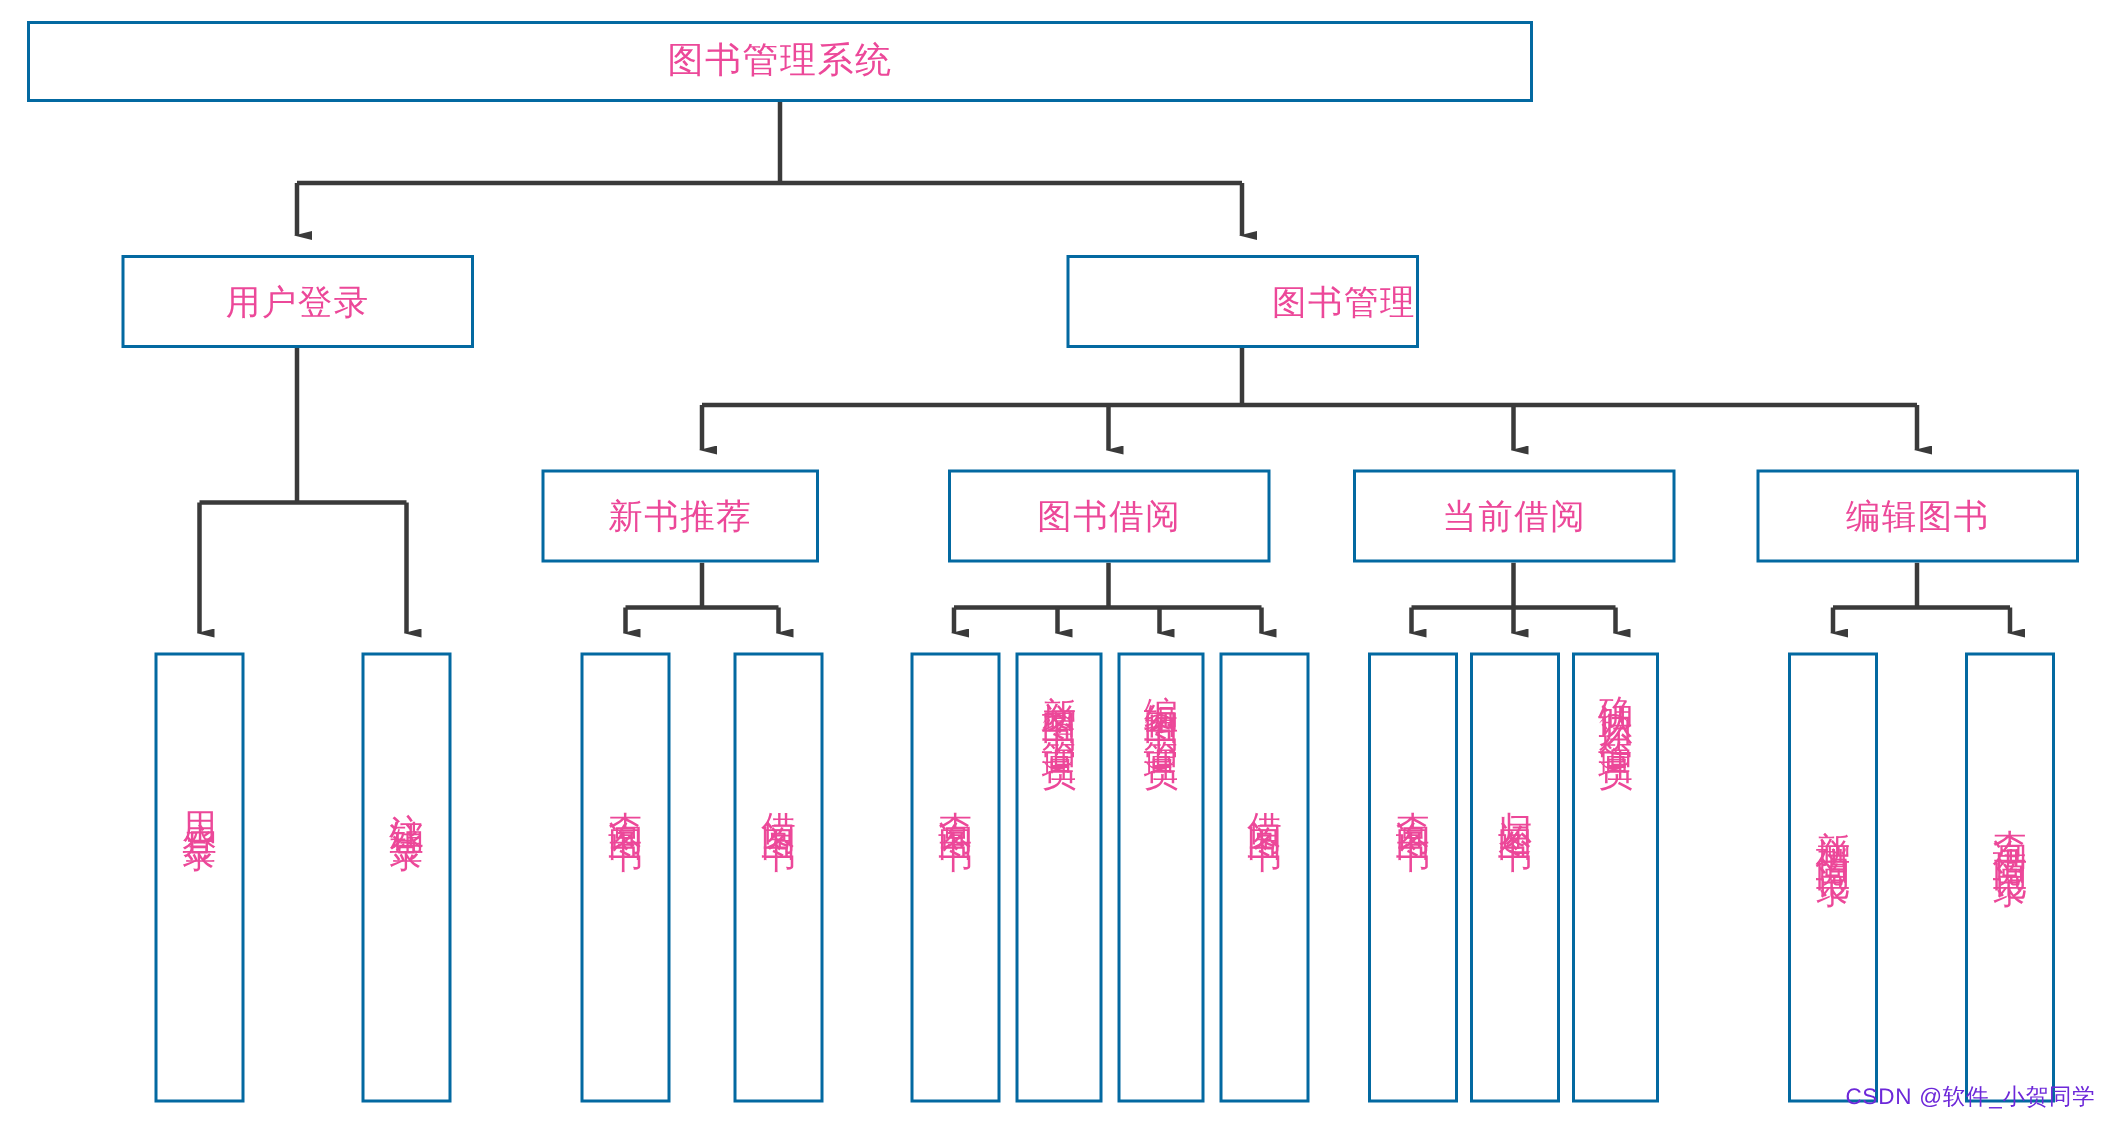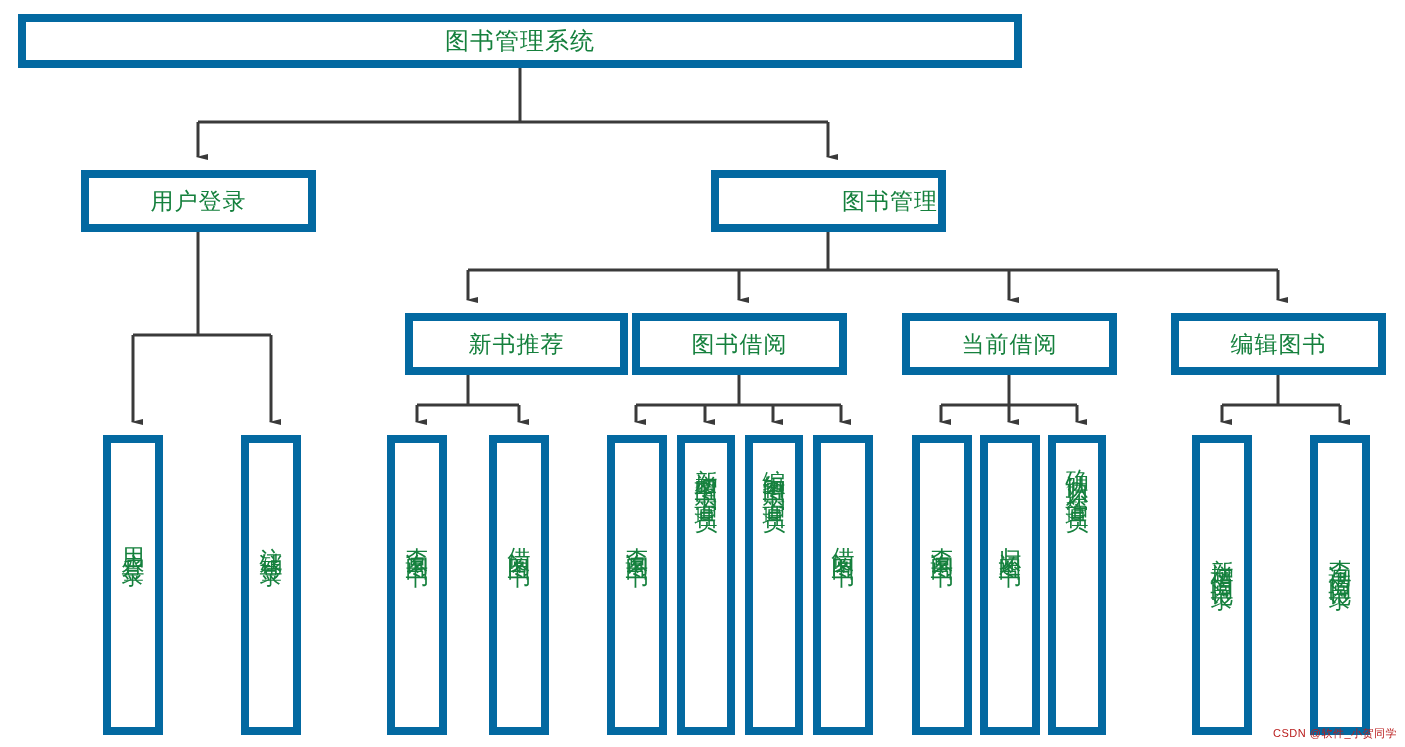--- a/index.html
+++ b/index.html
@@ -21,26 +21,26 @@
     position: absolute;
     left: 0;
     top: 0;
     width: 1405px;
     height: 747px;
     pointer-events: none;
   }
   .node {
     position: absolute;
     box-sizing: border-box;
-    border: 8px solid #0369a1;
+    border: 2px solid #0369a1;
     background: #ffffff;
     display: flex;
     align-items: center;
     justify-content: center;
-    color: #15803d;
+    color: #ec4899;
   }
   .node .label {
     font-size: 23px;
     line-height: 1.15;
     letter-spacing: 1px;
     white-space: nowrap;
   }
   .node.root .label { font-size: 24px; }
   .node.vert {
     align-items: flex-start;
@@ -58,22 +58,22 @@
   .node.vert.mid .label {
     margin-top: 78px;
   }
   .node.vert.mid2 .label {
     margin-top: 90px;
   }
   .watermark {
     position: absolute;
     right: 8px;
     bottom: 6px;
-    font-size: 11px;
-    color: #b91c1c;
+    font-size: 15px;
+    color: #6d28d9;
     letter-spacing: 0.5px;
     white-space: nowrap;
   }
 </style>
 </head>
 <body>
 
 <div id="canvas">
 
   <svg id="wires" viewBox="0 0 1405 747" xmlns="http://www.w3.org/2000/svg">
@@ -130,21 +130,21 @@
     <span class="label">图书管理系统</span>
   </div>
 
   <div class="node" style="left:81px; top:170px; width:235px; height:62px;">
     <span class="label">用户登录</span>
   </div>
   <div class="node" style="left:711px; top:170px; width:235px; height:62px;justify-content:flex-end;">
     <span class="label">图书管理</span>
   </div>
 
-  <div class="node" style="left:361px; top:313px; width:223px; height:62px;margin-left:44px;">
+  <div class="node" style="left:361px; top:313px; width:185px; height:62px;">
     <span class="label">新书推荐</span>
   </div>
   <div class="node" style="left:632px; top:313px; width:215px; height:62px;">
     <span class="label">图书借阅</span>
   </div>
   <div class="node" style="left:902px; top:313px; width:215px; height:62px;">
     <span class="label">当前借阅</span>
   </div>
   <div class="node" style="left:1171px; top:313px; width:215px; height:62px;">
     <span class="label">编辑图书</span>

